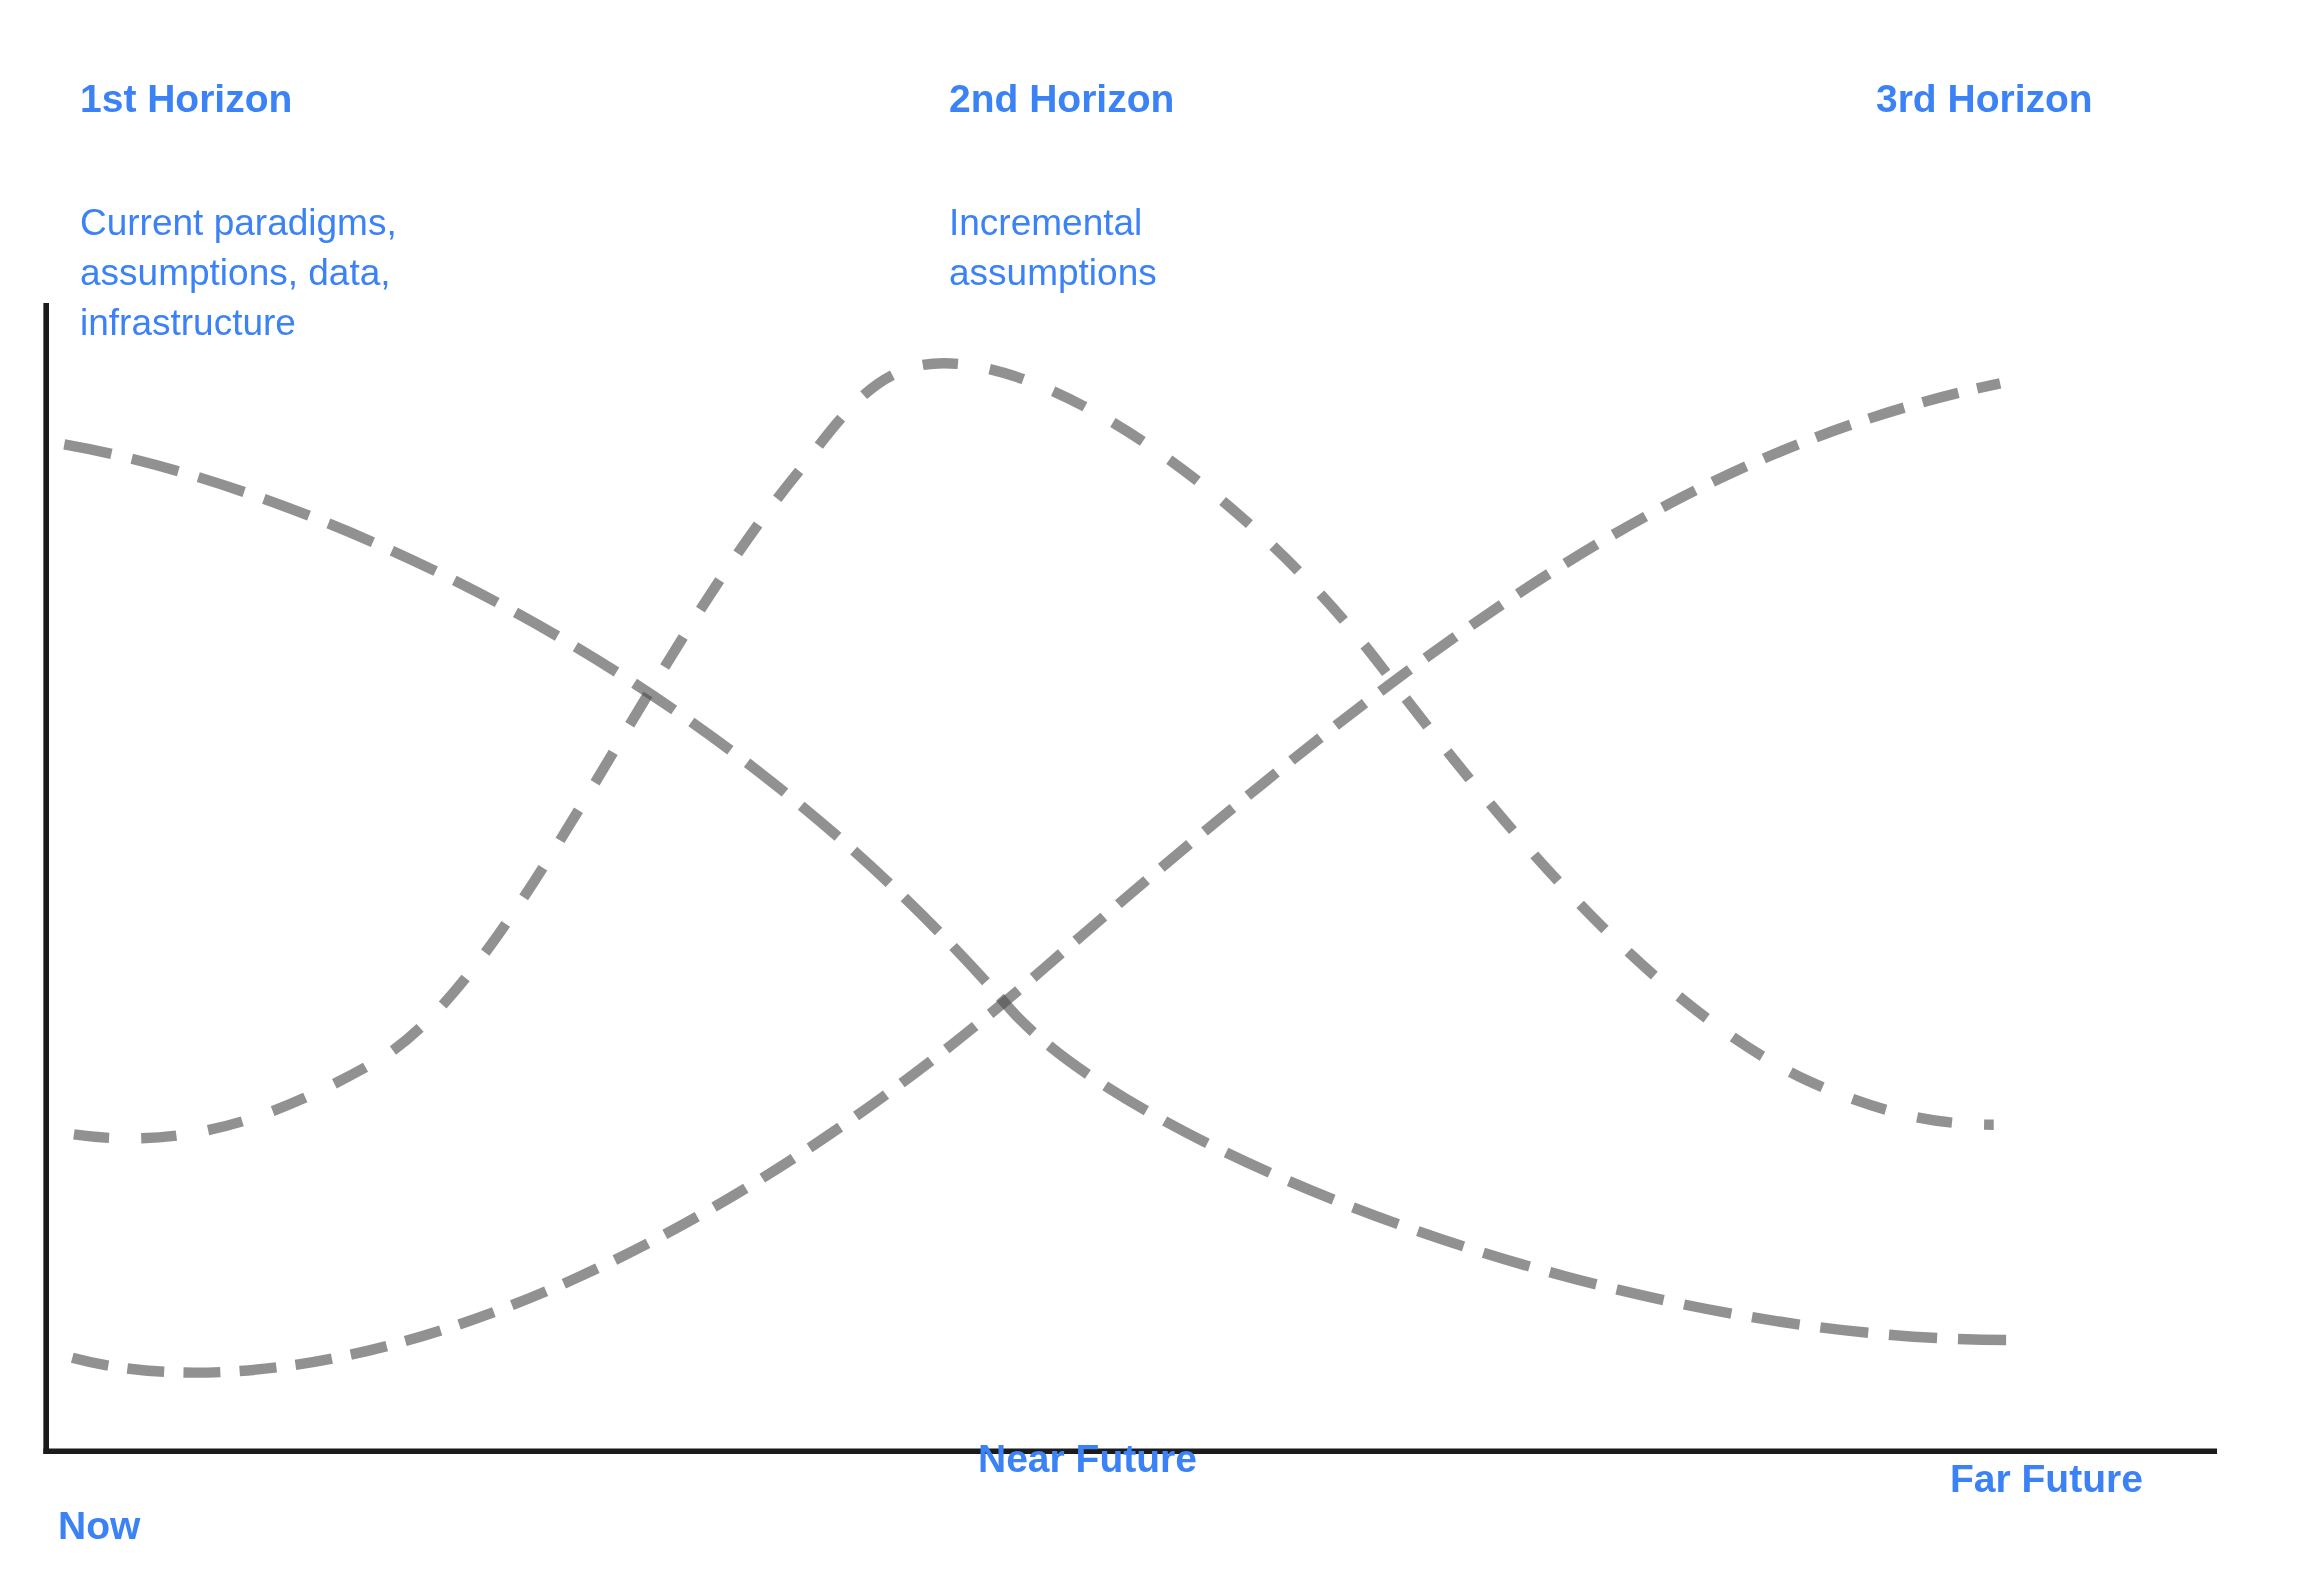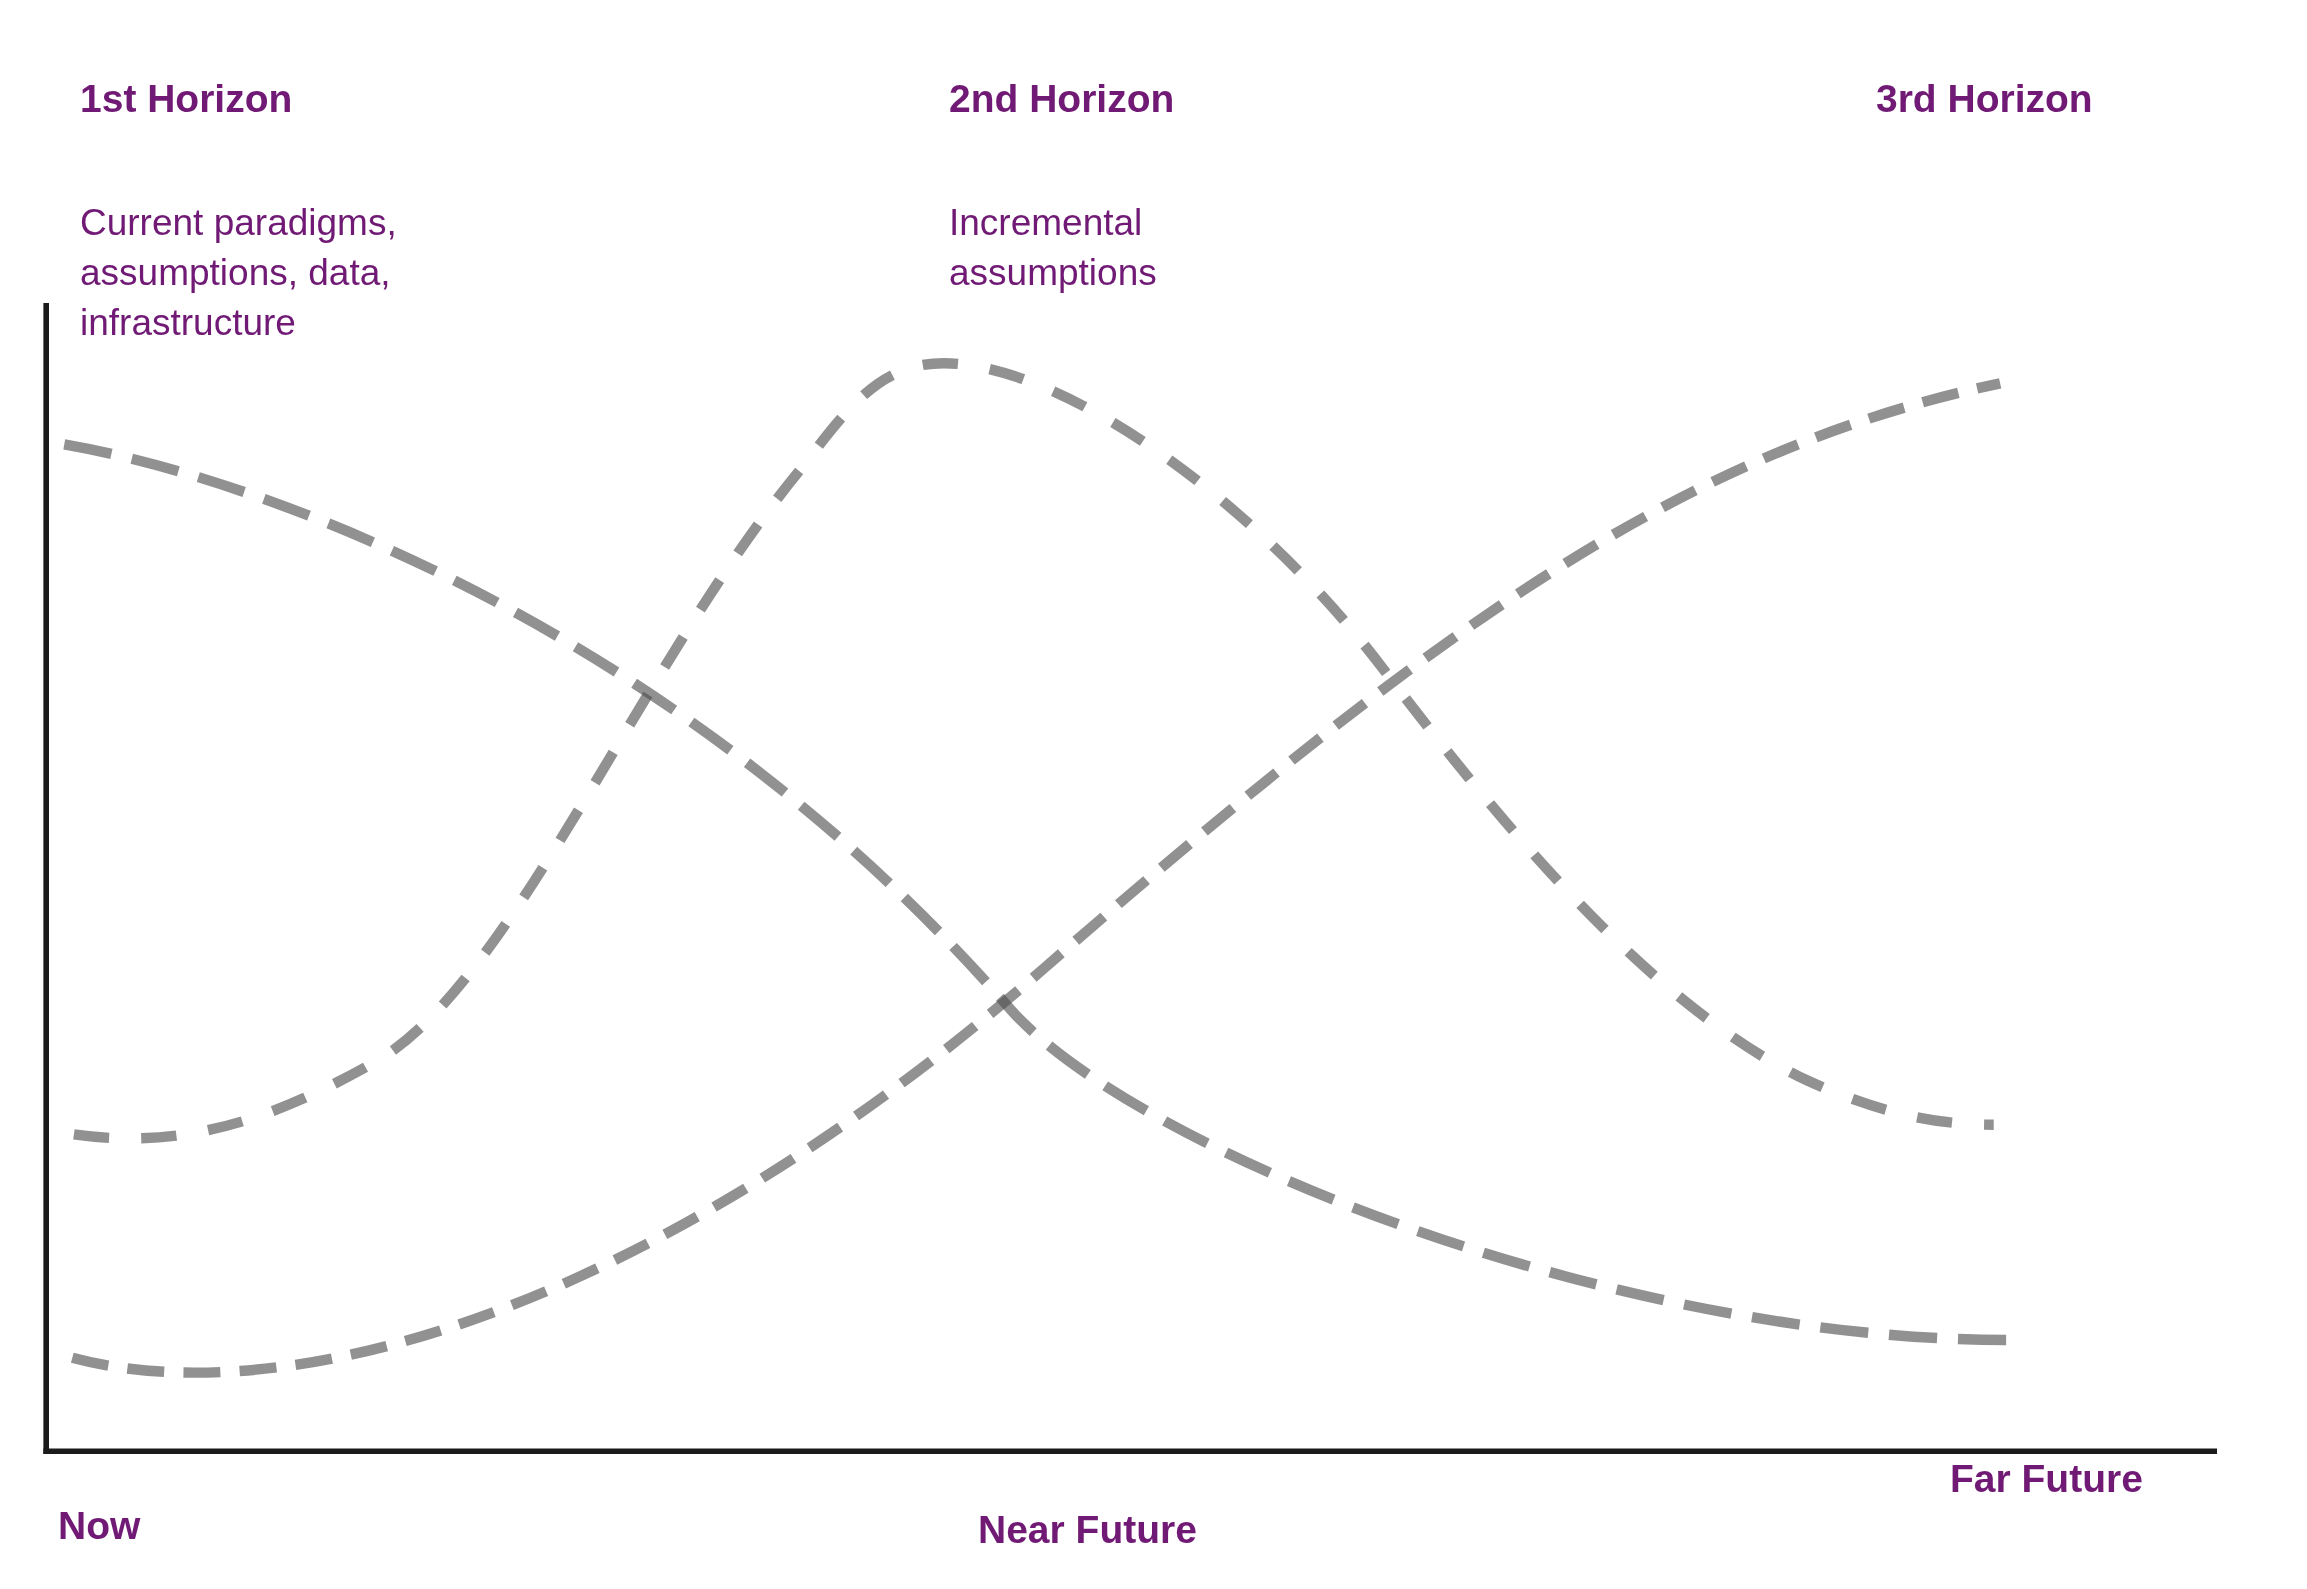--- a/index.html
+++ b/index.html
@@ -6,35 +6,35 @@
   body {
     width: 2307px; height: 1590px;
     background: #ffffff;
     font-family: "Liberation Sans", "DejaVu Sans", sans-serif;
     overflow: hidden;
   }
   .canvas { position: relative; width: 2307px; height: 1590px; background:#ffffff; }
   .plot { position: absolute; left: 0; top: 0; width: 2307px; height: 1590px; display: block; }
   .axis { stroke: #1b1b1b; stroke-width: 7; fill: none; }
   .curve { fill: none; stroke-width: 13; stroke-opacity: 0.62; stroke-linecap: butt; }
-  .label { position: absolute; color: #701a75; }
+  .label { position: absolute; color: #3b82f6; }
   .h-title { font-size: 39px; font-weight: 700; line-height: 1.2; white-space: nowrap; }
   .h-sub { font-size: 37px; font-weight: 400; line-height: 50px; white-space: pre-line; margin-top: 31px; }
   .h-sub.bold { font-weight: 700; }
   .annotation { font-size: 37px; font-weight: 400; line-height: 50px; white-space: pre-line; }
   .x-label { font-size: 39px; font-weight: 700; line-height: 1.2; white-space: nowrap; }
   
   .col1 { left: 80px; }
   .col2 { left: 949px; }
   .col3 { left: 1876px; }
   .row-title { top: 76px; }
   .row-sub { top: 167px; }
   .pockets { left: 56px; top: 1223px; }
   .xl-now { left: 58px; top: 1503px; text-align: center; }
-  .xl-near { left: 978px; top: 1507px; }
+  .xl-near { left: 978px; top: 1436px; }
   .xl-far { left: 1950px; top: 1456px; }
 </style>
 </head>
 <body>
 
 <div class="canvas">
 
   <svg class="plot" viewBox="0 0 2872 1979" aria-hidden="true">
     <path class="axis" d="M 57.5 377 L 57.5 1810"></path>
     <path class="axis" d="M 54 1806.5 L 2760 1806.5"></path>

